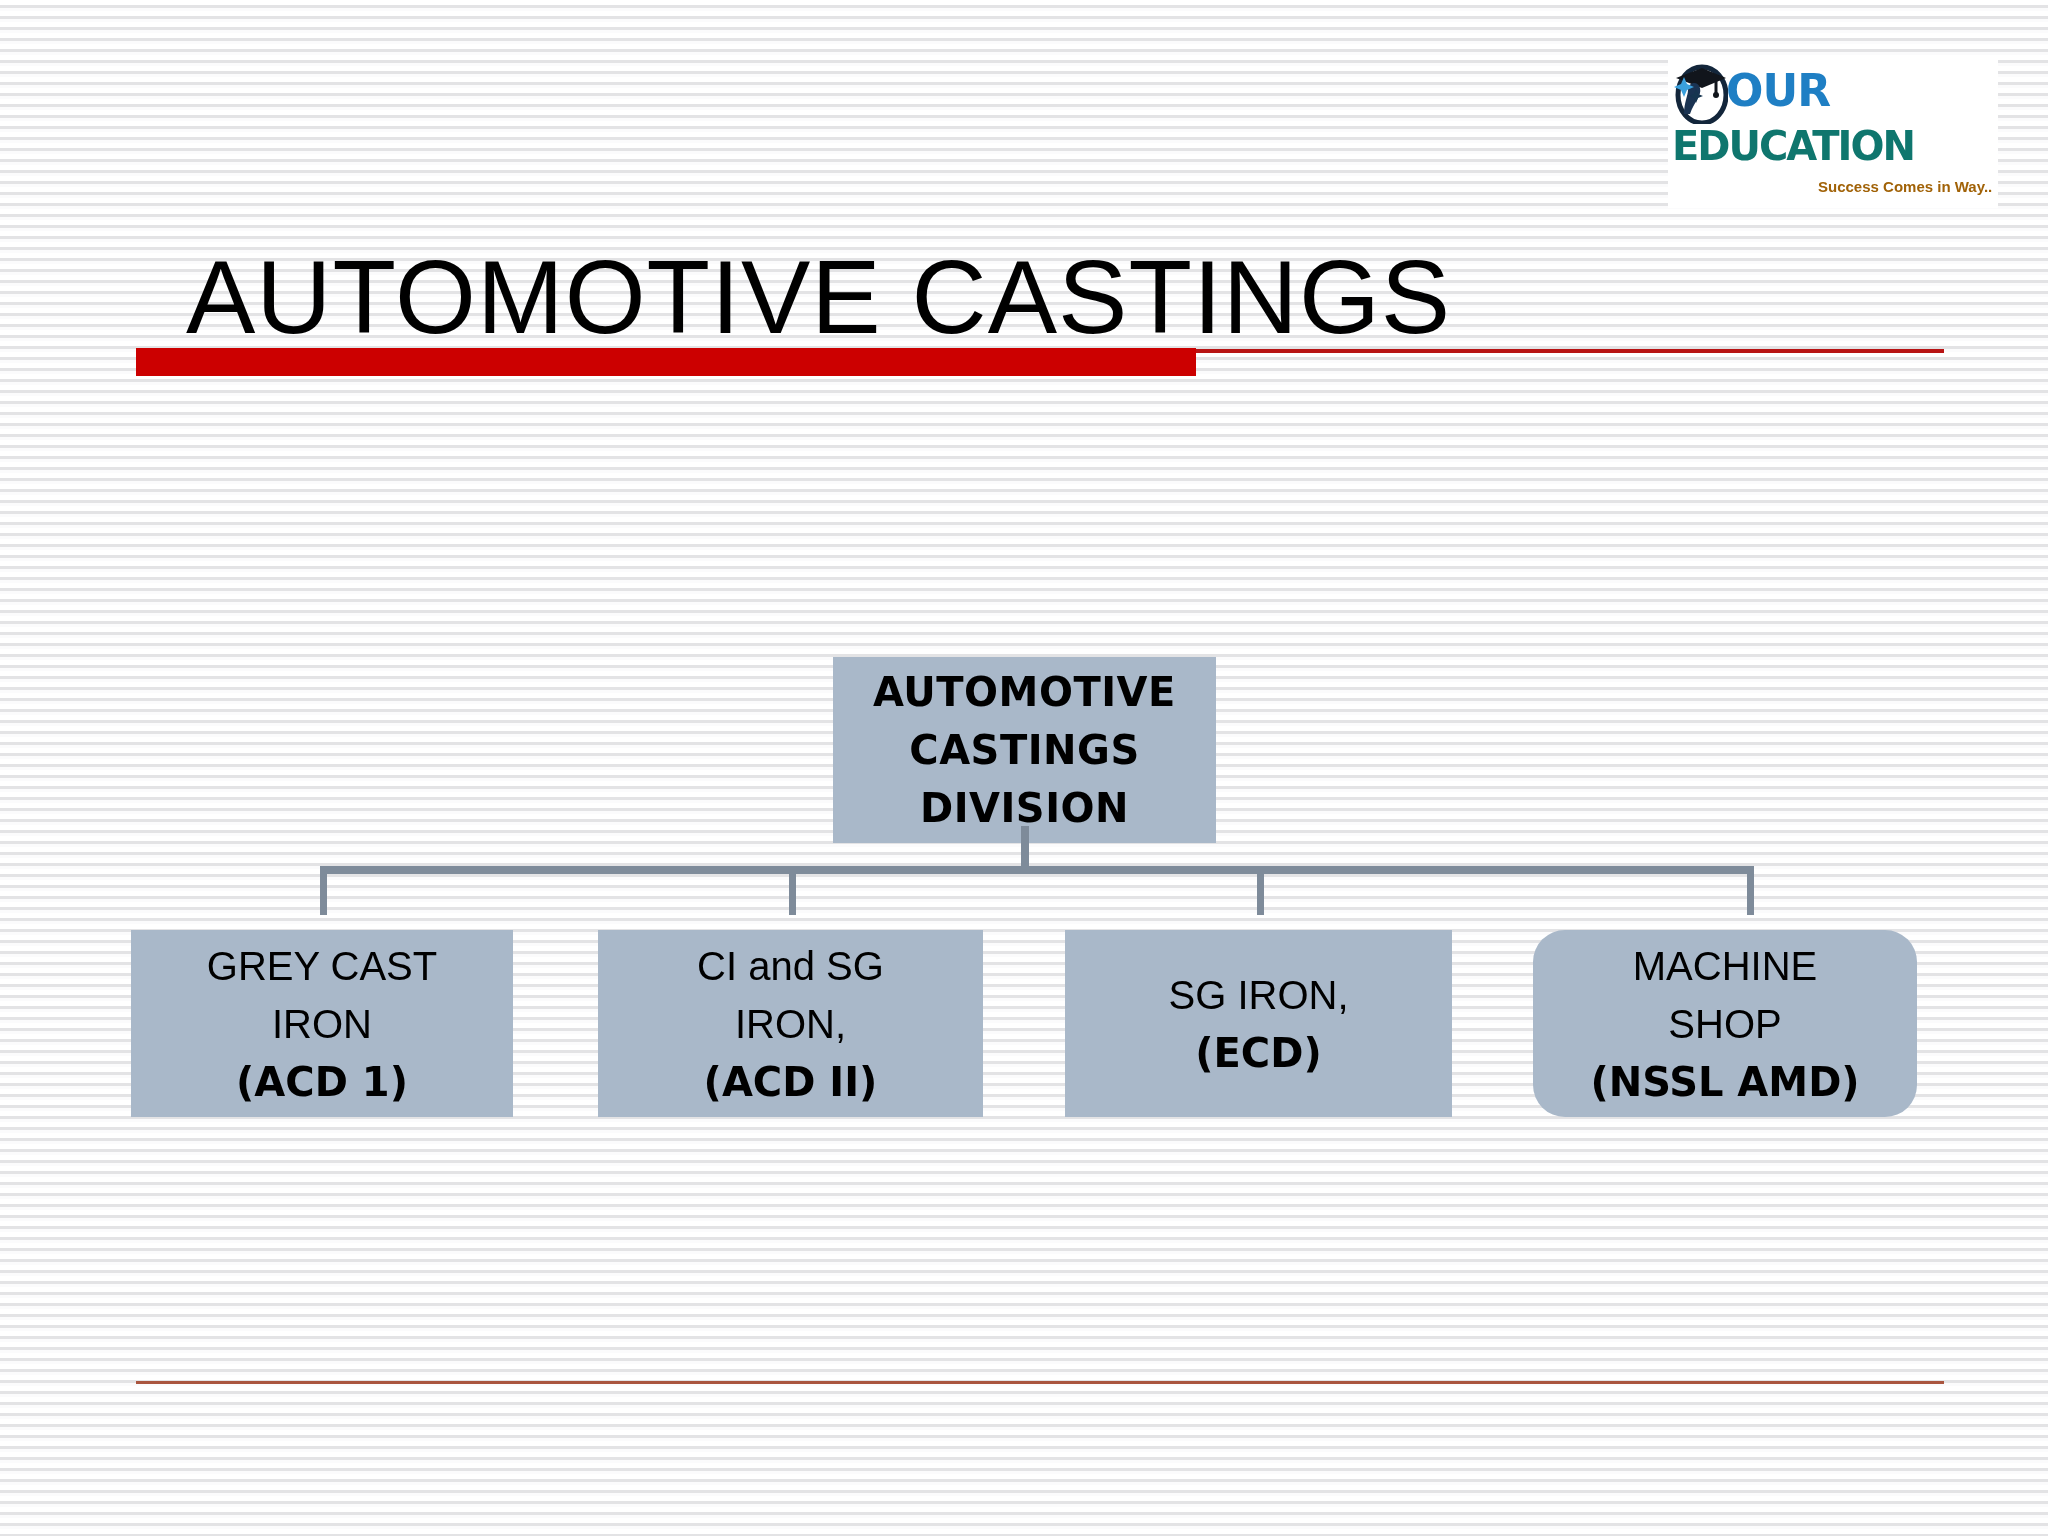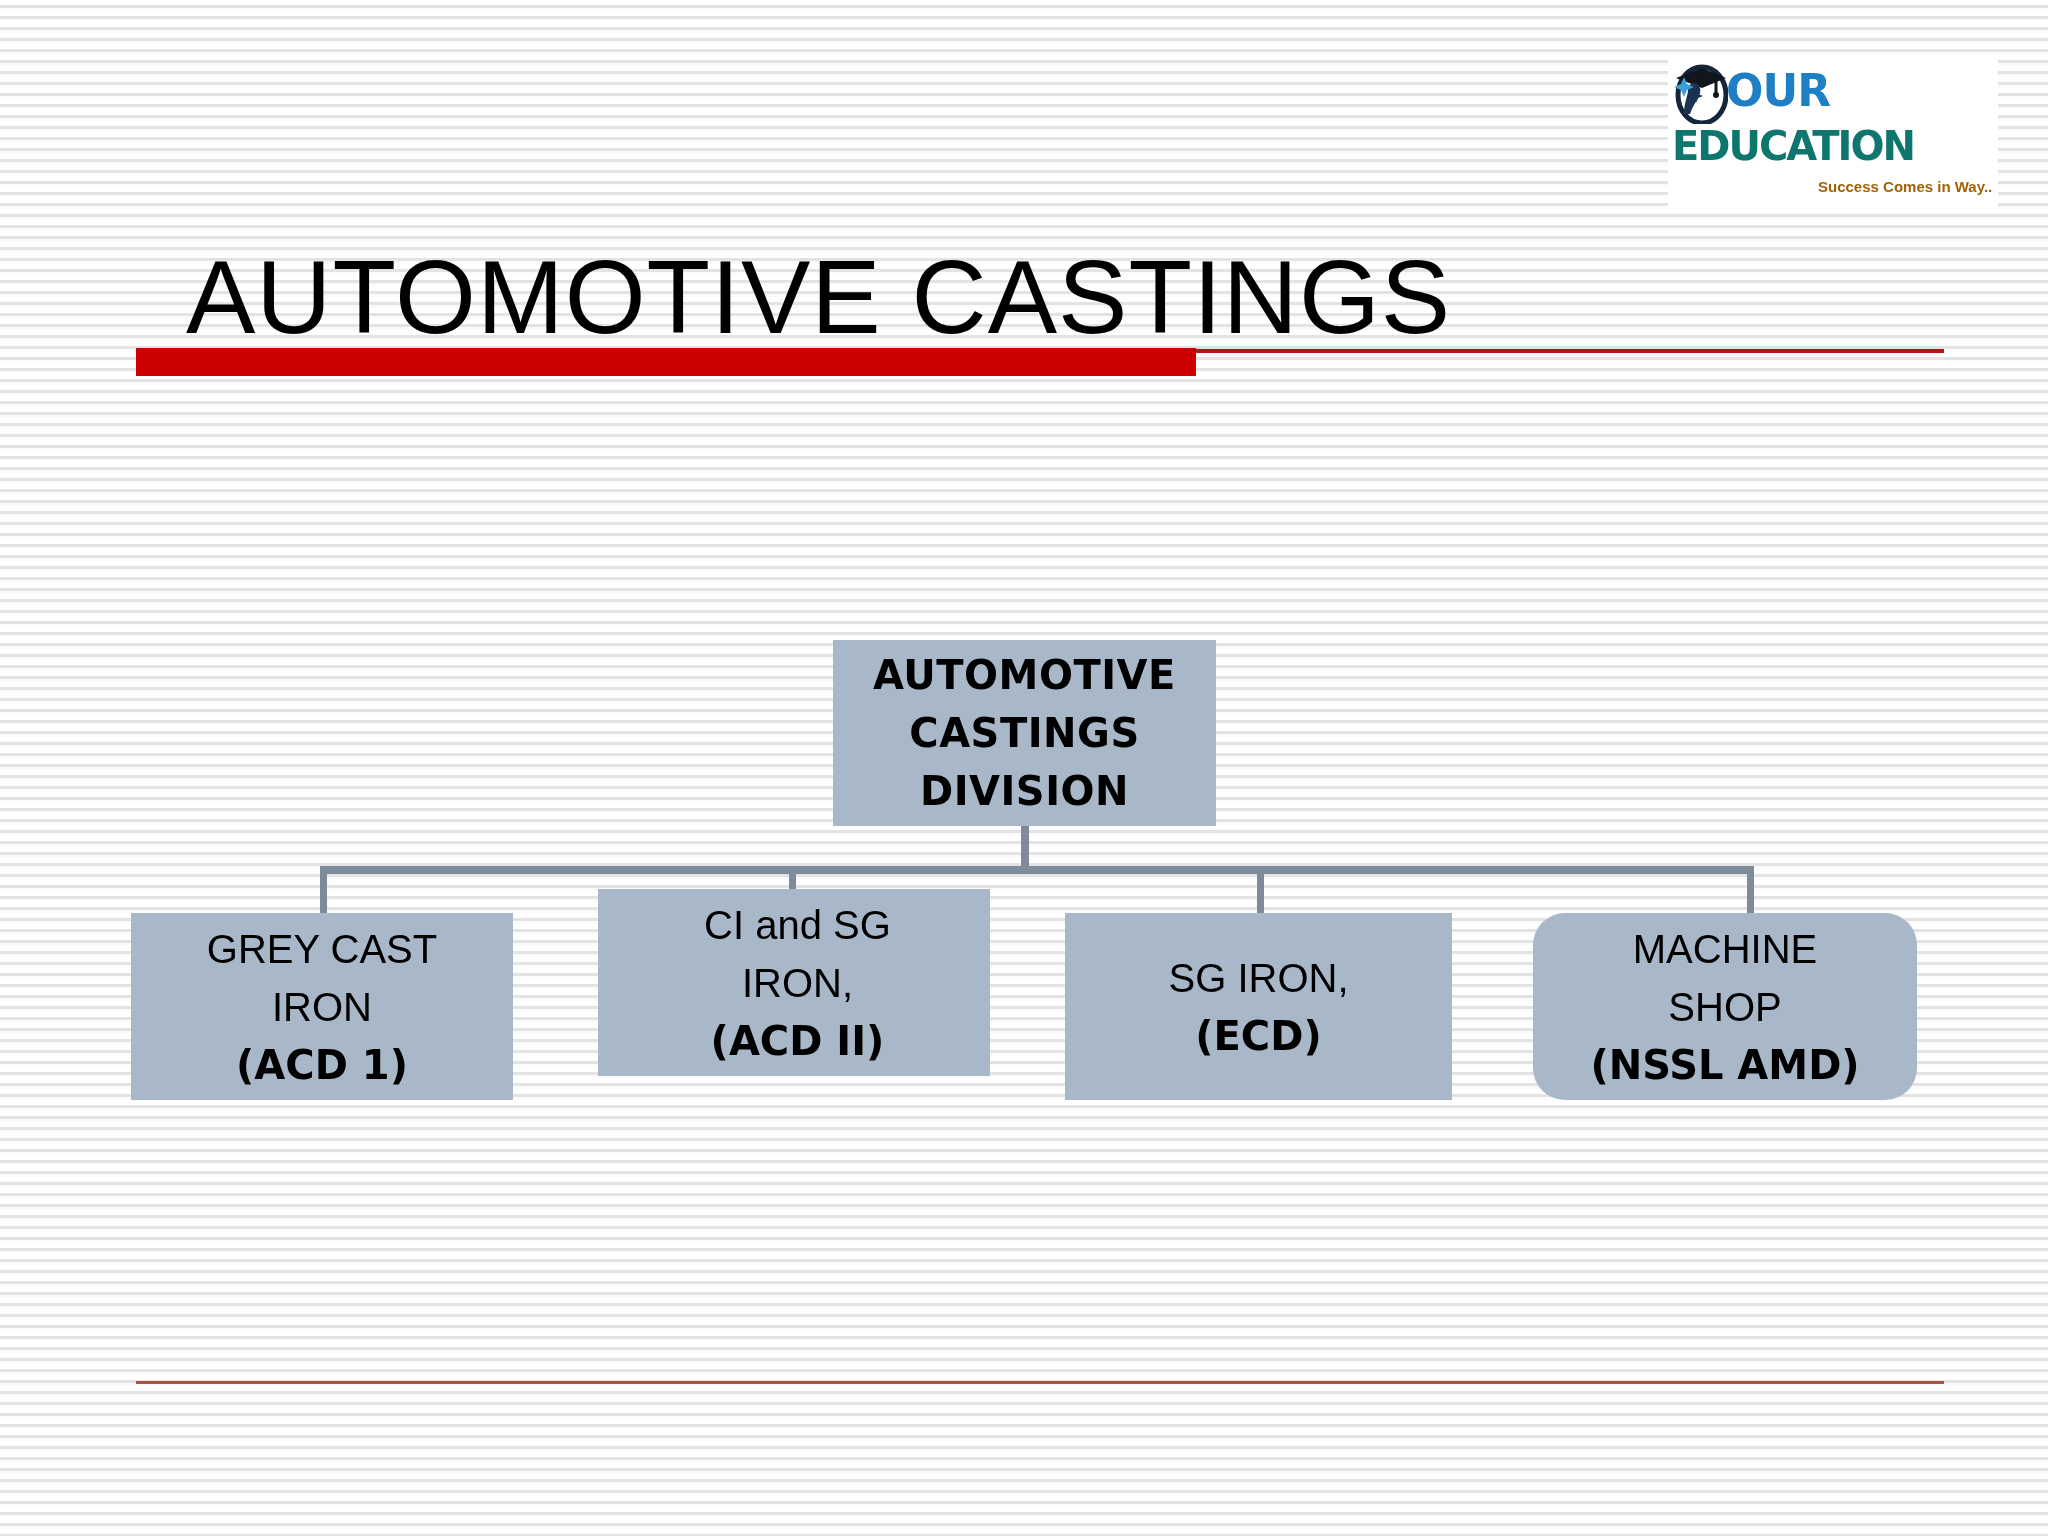--- a/index.html
+++ b/index.html
@@ -129,20 +129,21 @@
   .node {
     position: absolute;
     background: #a9b8c9;
     display: flex;
     flex-direction: column;
     align-items: center;
     justify-content: center;
     text-align: center;
     color: #000000;
     font-family: "Liberation Sans", sans-serif;
+    margin-top: 17px;
   }
   .node .line {
     display: block;
     white-space: nowrap;
   }
 
   .node-root {
     left: 833px;
     top: 640px;
     width: 383px;
@@ -162,21 +163,21 @@
     font-weight: normal;
   }
   .node-child .bold {
     font-family: "DejaVu Sans", sans-serif;
     font-weight: bold;
     font-size: 40px;
     line-height: 58px;
   }
 
   .node-c1 { left: 131px;  top: 913px; width: 382px; height: 187px; }
-  .node-c2 { left: 598px;  top: 889px; width: 385px; height: 187px; padding-left: 7px; }
+  .node-c2 { left: 598px;  top: 913px; width: 385px; height: 187px; }
   .node-c3 { left: 1065px; top: 913px; width: 387px; height: 187px; }
   .node-c4 { left: 1533px; top: 913px; width: 384px; height: 187px; border-radius: 32px; }
 
   
   .conn {
     position: absolute;
     background: #7e8b9a;
   }
   .conn-stem   { left: 1021px; top: 826px; width: 8px;  height: 46px; }
   .conn-horiz  { left: 320px;  top: 866px; width: 1434px; height: 8px; }

